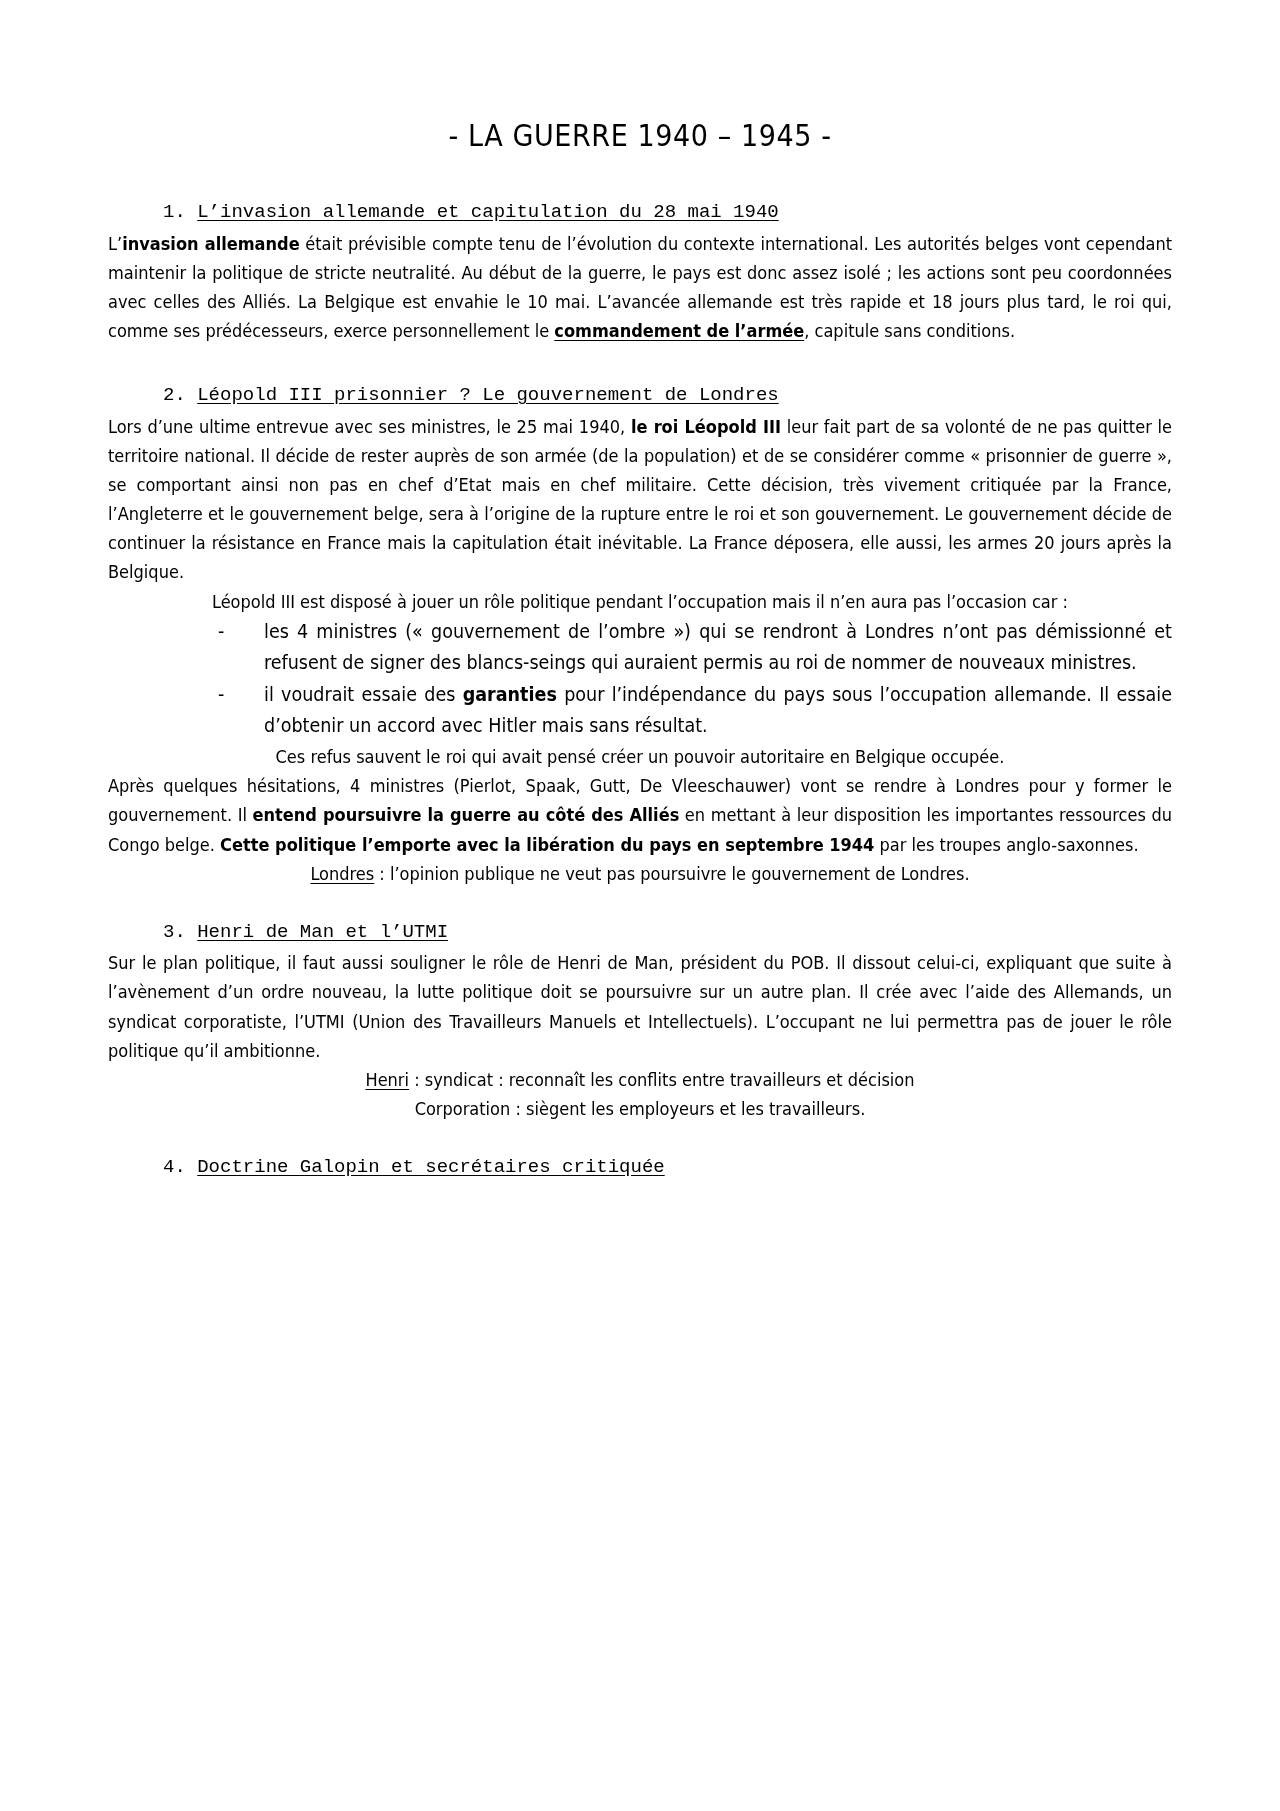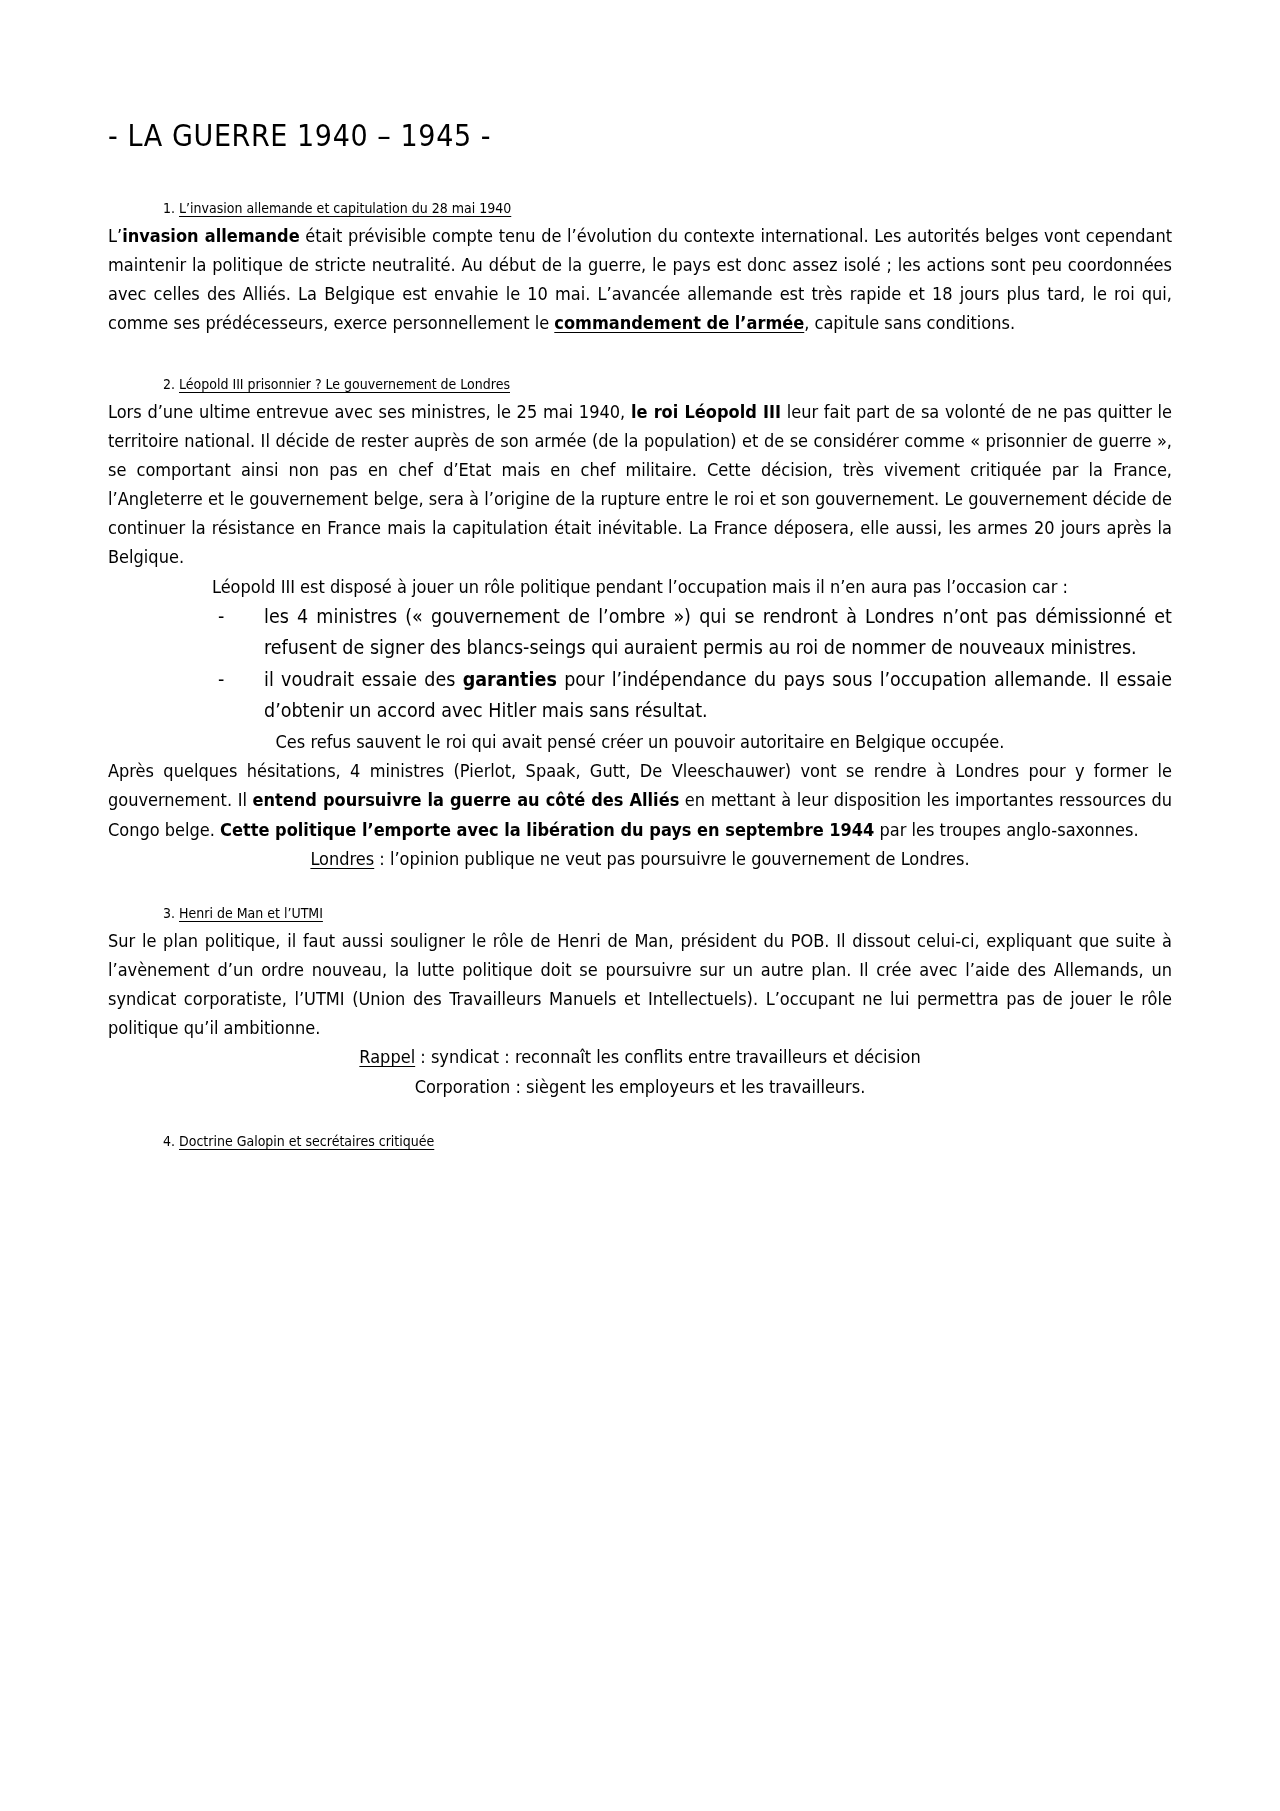--- a/index.html
+++ b/index.html
@@ -16,35 +16,36 @@
     margin: 0 auto;
     background: #ffffff;
     box-sizing: border-box;
     padding: 118px 108px 60px 108px;
     font-family: "DejaVu Sans Condensed", "Liberation Sans Narrow", "Liberation Sans", sans-serif;
     color: #000000;
     overflow: hidden;
   }
 
   .doc-title {
-    text-align: left;
+    text-align: center;
     font-size: 30px;
     font-weight: 400;
     letter-spacing: 0.6px;
     margin: 0 0 44px 0;
     line-height: 1.2;
     font-stretch: condensed;
   }
 
   .section-heading {
     margin: 0 0 2px 0;
     padding-left: 55px;
-    font-size: 14px;
+    font-size: 19px;
     line-height: 1.5;
     font-weight: 400;
+    font-family: Liberation Mono, monospace;
   }
 
   .section-heading .num {
     text-decoration: none;
   }
 
   .section-heading .ttl {
     text-decoration: underline;
     text-underline-offset: 3px;
   }
@@ -129,21 +130,21 @@
   <p class="body"><span>Après quelques hésitations, 4 ministres (Pierlot, Spaak, Gutt, De Vleeschauwer) vont se rendre à Londres pour y former le gouvernement. Il </span><b>entend poursuivre la guerre au côté des Alliés</b><span> en mettant à leur disposition les importantes ressources du Congo belge. </span><b>Cette politique l’emporte avec la libération du pays en septembre 1944</b><span> par les troupes anglo-saxonnes.</span></p>
   <p class="body nojust"><u>Londres</u><span> : l’opinion publique ne veut pas poursuivre le gouvernement de Londres.</span></p>
 
   <div class="gap-md"></div>
 
   <div class="section-heading">
     <span class="num">3.</span>
     <span class="ttl">Henri de Man et l’UTMI</span>
   </div>
   <p class="body"><span>Sur le plan politique, il faut aussi souligner le rôle de Henri de Man, président du POB. Il dissout celui-ci, expliquant que suite à l’avènement d’un ordre nouveau, la lutte politique doit se poursuivre sur un autre plan. Il crée avec l’aide des Allemands, un syndicat corporatiste, l’UTMI (Union des Travailleurs Manuels et Intellectuels). L’occupant ne lui permettra pas de jouer le rôle politique qu’il ambitionne.</span></p>
-  <p class="body nojust"><u>Rappel</u><span> : syndicat : reconnaît les conflits entre travailleurs et décision</span></p>
+  <p class="body nojust"><u>Henri</u><span> : syndicat : reconnaît les conflits entre travailleurs et décision</span></p>
   <p class="body nojust"><span>Corporation : siègent les employeurs et les travailleurs.</span></p>
 
   <div class="gap-md"></div>
 
   <div class="section-heading">
     <span class="num">4.</span>
     <span class="ttl">Doctrine Galopin et secrétaires critiquée</span>
   </div>
 
 </div>

